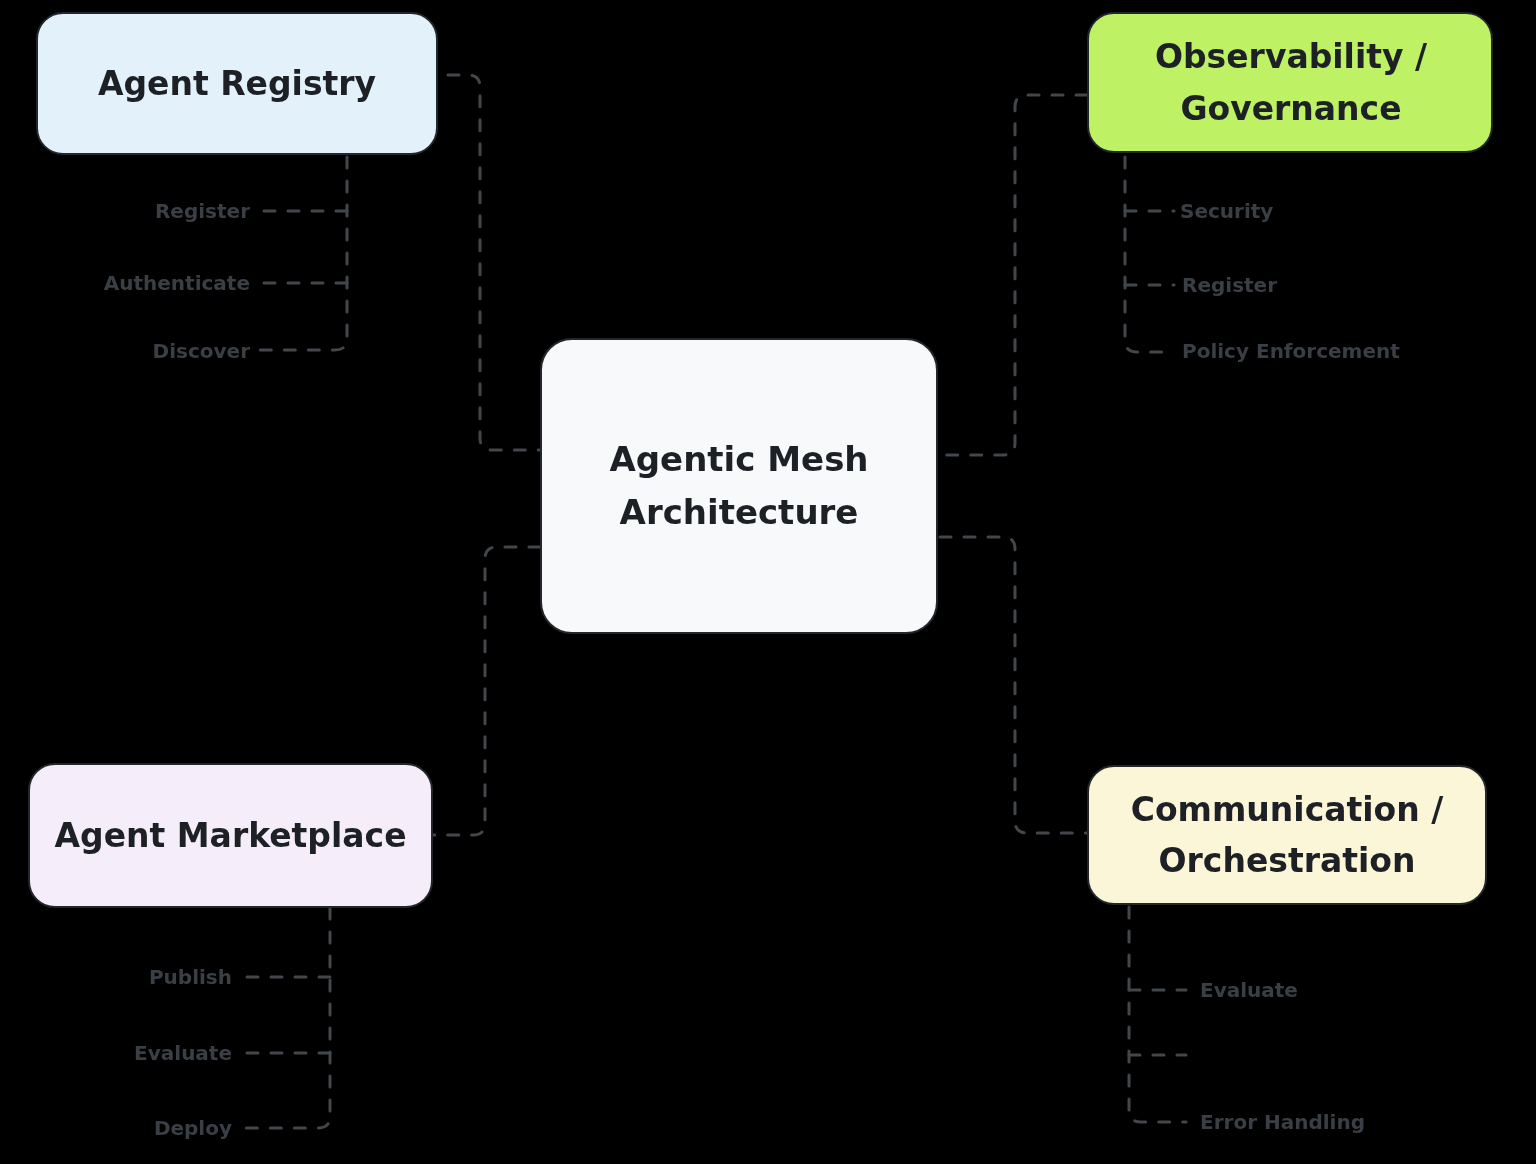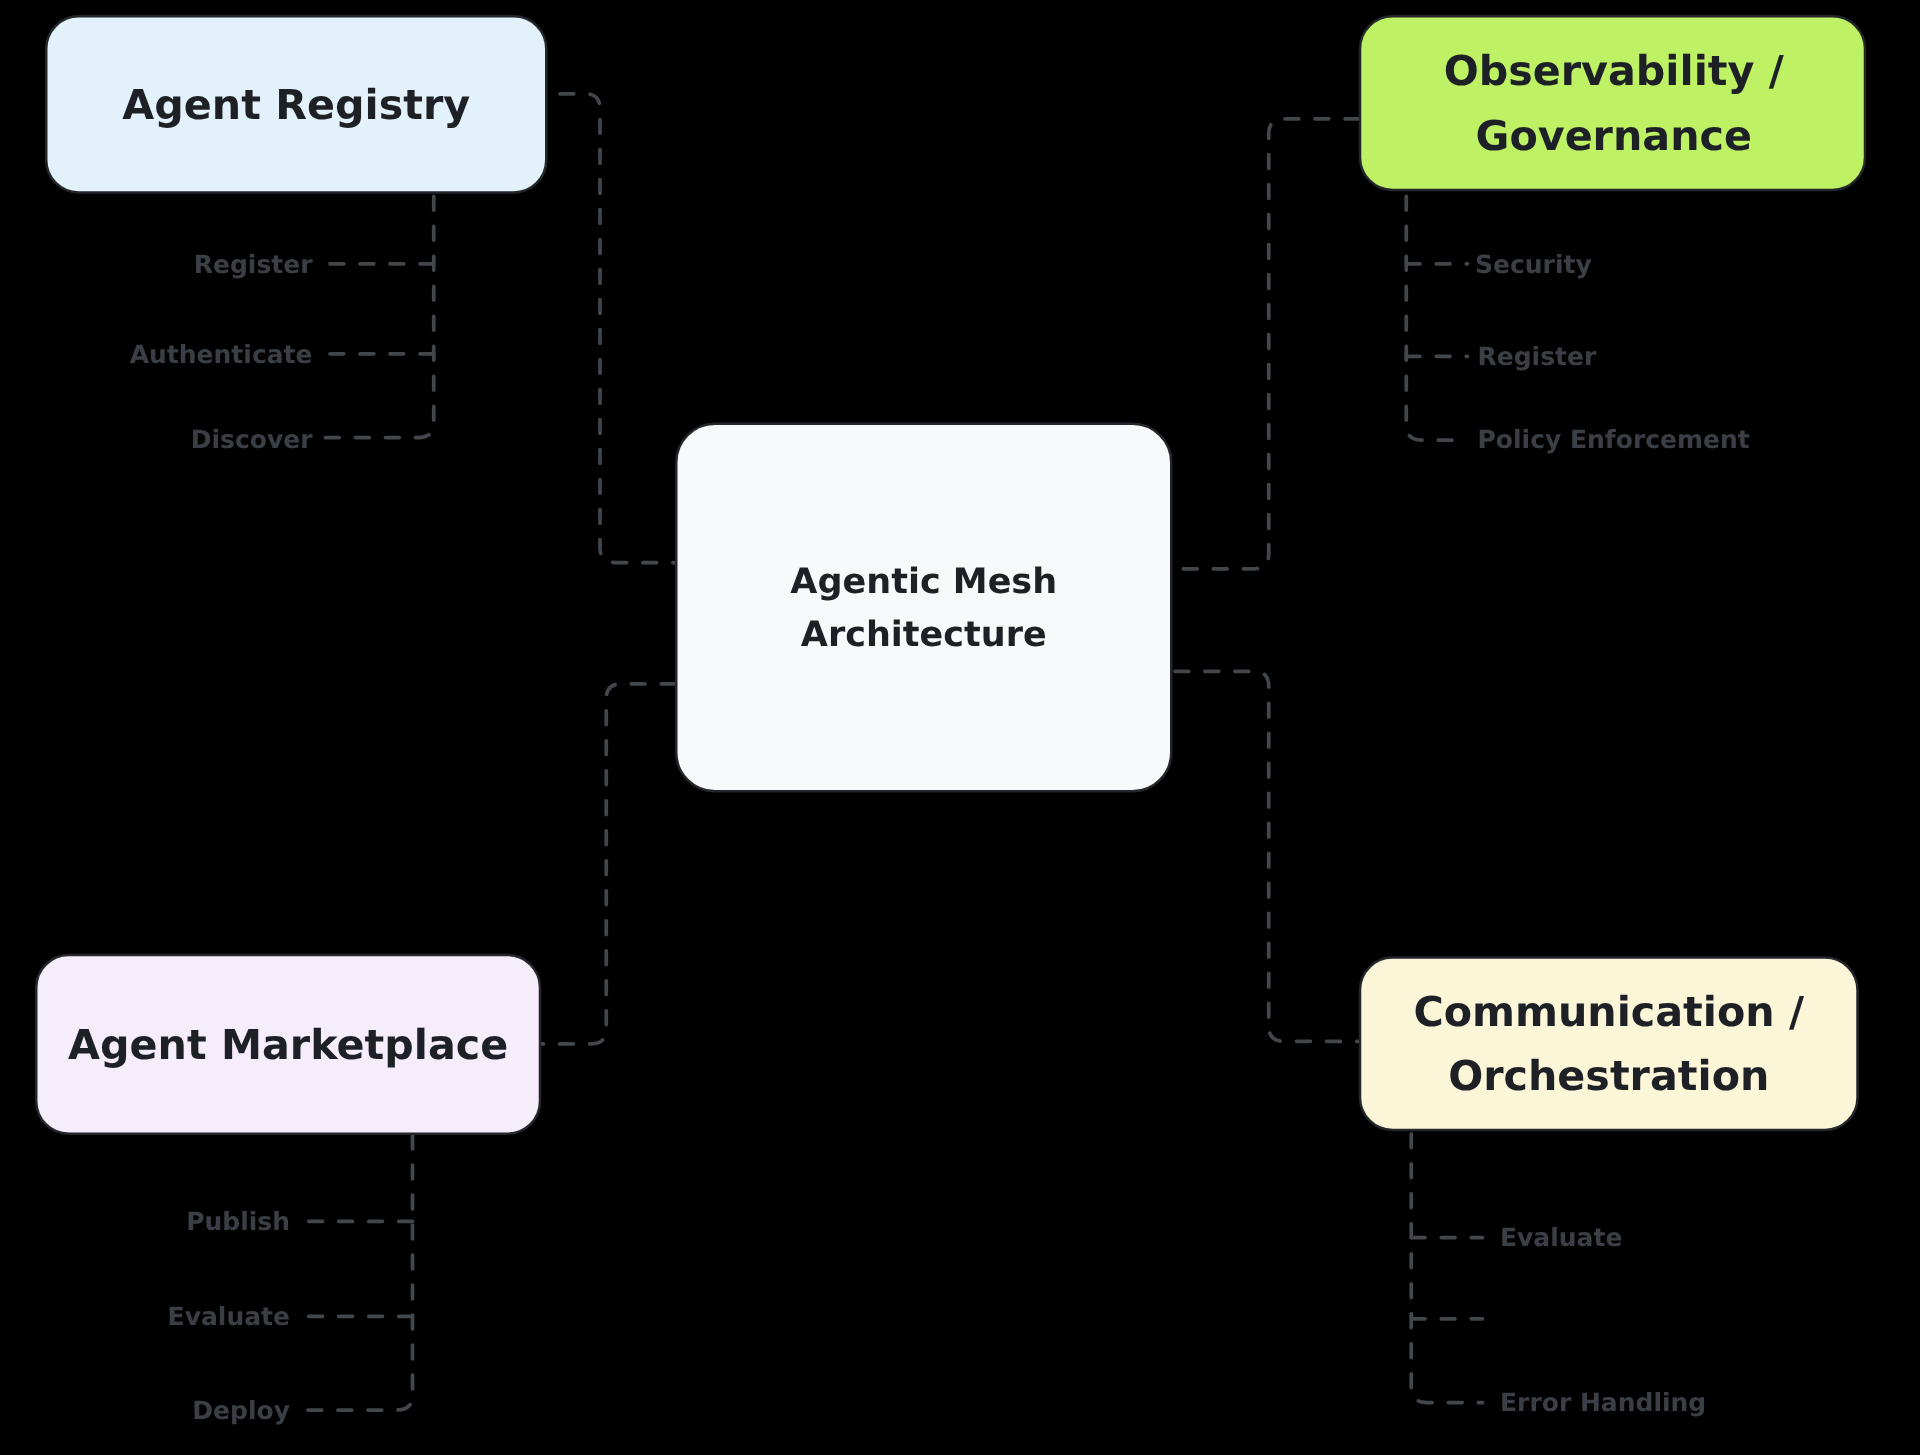--- a/index.html
+++ b/index.html
@@ -38,21 +38,21 @@
     justify-content: center;
     text-align: center;
     color: var(--title-text, #1d2125);
     font-size: 33px;
     font-weight: bold;
     line-height: 1.55;
     padding: 8px 20px;
   }
   .node.center {
     border-radius: 32px;
-    font-size: 28px;
+    font-size: 34px;
   }
   .tree-item {
     position: absolute;
     transform: translateY(-50%);
     color: var(--item-text, #3a3f45);
     font-size: 20px;
     font-weight: bold;
     white-space: nowrap;
     line-height: 1;
   }

